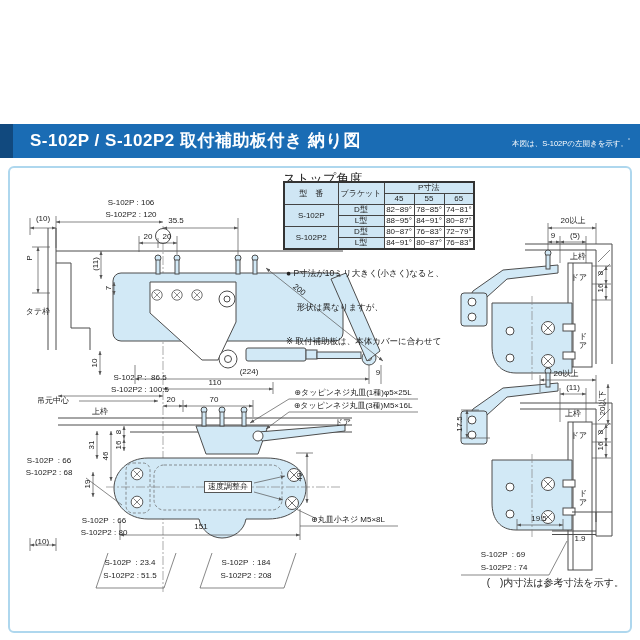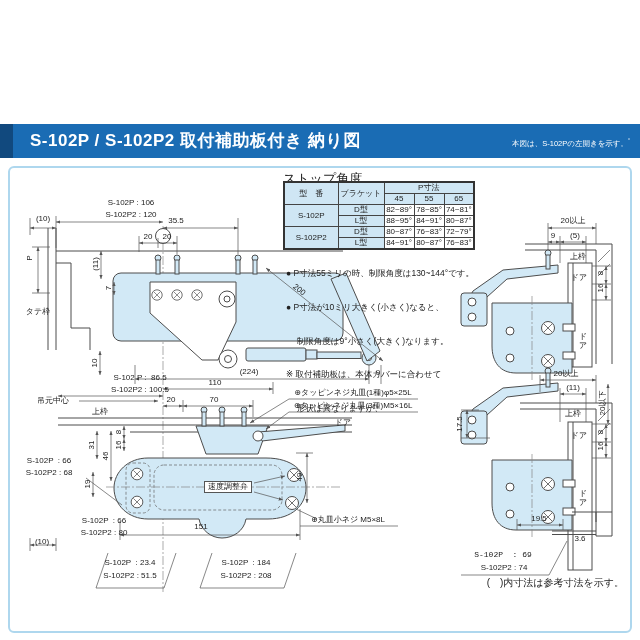--- a/index.html
+++ b/index.html
@@ -300,25 +300,23 @@
     <tr>
       <td class="hd">L型</td>
       <td>84~91°</td>
       <td>80~87°</td>
       <td>76~83°</td>
     </tr>
   </tbody>
     </table>
 
   <div class="notes">
-    <div>● P寸法55ミリの時、制限角度は130~144°です。</div>
     <div>● P寸法が10ミリ大きく(小さく)なると、</div>
-    <div>　 制限角度は9°小さく(大きく)なります。</div>
+    <div>　 形状は異なりますが、</div>
     <div>※ 取付補助板は、本体カバーに合わせて</div>
-    <div>　 形状は異なりますが、</div>
   </div>
 
   <div class="lbls">
       <span class="lbl" style="left: 43px; top: 187px;">(10)</span>
       <span class="lbl" style="left: 131px; top: 171px; text-align: right;">S-102P : 106</span>
       <span class="lbl" style="left: 131px; top: 183px;">S-102P2 : 120</span>
       <span class="lbl" style="left: 176px; top: 189px;">35.5</span>
       <span class="lbl" style="left: 148px; top: 205px;">20</span>
       <span class="lbl" style="left: 167px; top: 205px;">20</span>
       <span class="lbl" style="left: 30px; top: 226px; transform: translate(-50%, -50%) rotate(-90deg);">P</span>
@@ -368,20 +366,20 @@
       <span class="lbl" style="left: 566px; top: 342px;">20以上</span>
       <span class="lbl" style="left: 573px; top: 356px;">(11)</span>
       <span class="lbl" style="left: 573px; top: 382px;">上枠</span>
       <span class="lbl" style="left: 603px; top: 371px; transform: translate(-50%, -50%) rotate(-90deg);">20以下</span>
       <span class="lbl" style="left: 460px; top: 392px; transform: translate(-50%, -50%) rotate(-90deg);">17.5</span>
       <span class="lbl" style="left: 579px; top: 404px;">ドア</span>
       <span class="lbl" style="left: 601px; top: 400px; transform: translate(-50%, -50%) rotate(-90deg);">8</span>
       <span class="lbl" style="left: 601px; top: 414px; transform: translate(-50%, -50%) rotate(-90deg);">16</span>
       <span class="lbl v" style="left: 582px; top: 462px;">ドア</span>
       <span class="lbl" style="left: 539px; top: 487px;">19.5</span>
-      <span class="lbl" style="left: 580px; top: 507px;">3.6</span>
-      <span class="lbl" style="left: 503px; top: 523px; font-family: Liberation Mono, monospace;">S-102P  : 69</span>
+      <span class="lbl" style="left: 580px; top: 507px;">1.9</span>
+      <span class="lbl" style="left: 503px; top: 523px;">S-102P  : 69</span>
       <span class="lbl" style="left: 504px; top: 536px;">S-102P2 : 74</span>
     </div>
 
   <div class="fnote">(　)内寸法は参考寸法を示す。</div>
 
 </div>
 
 </body></html>

